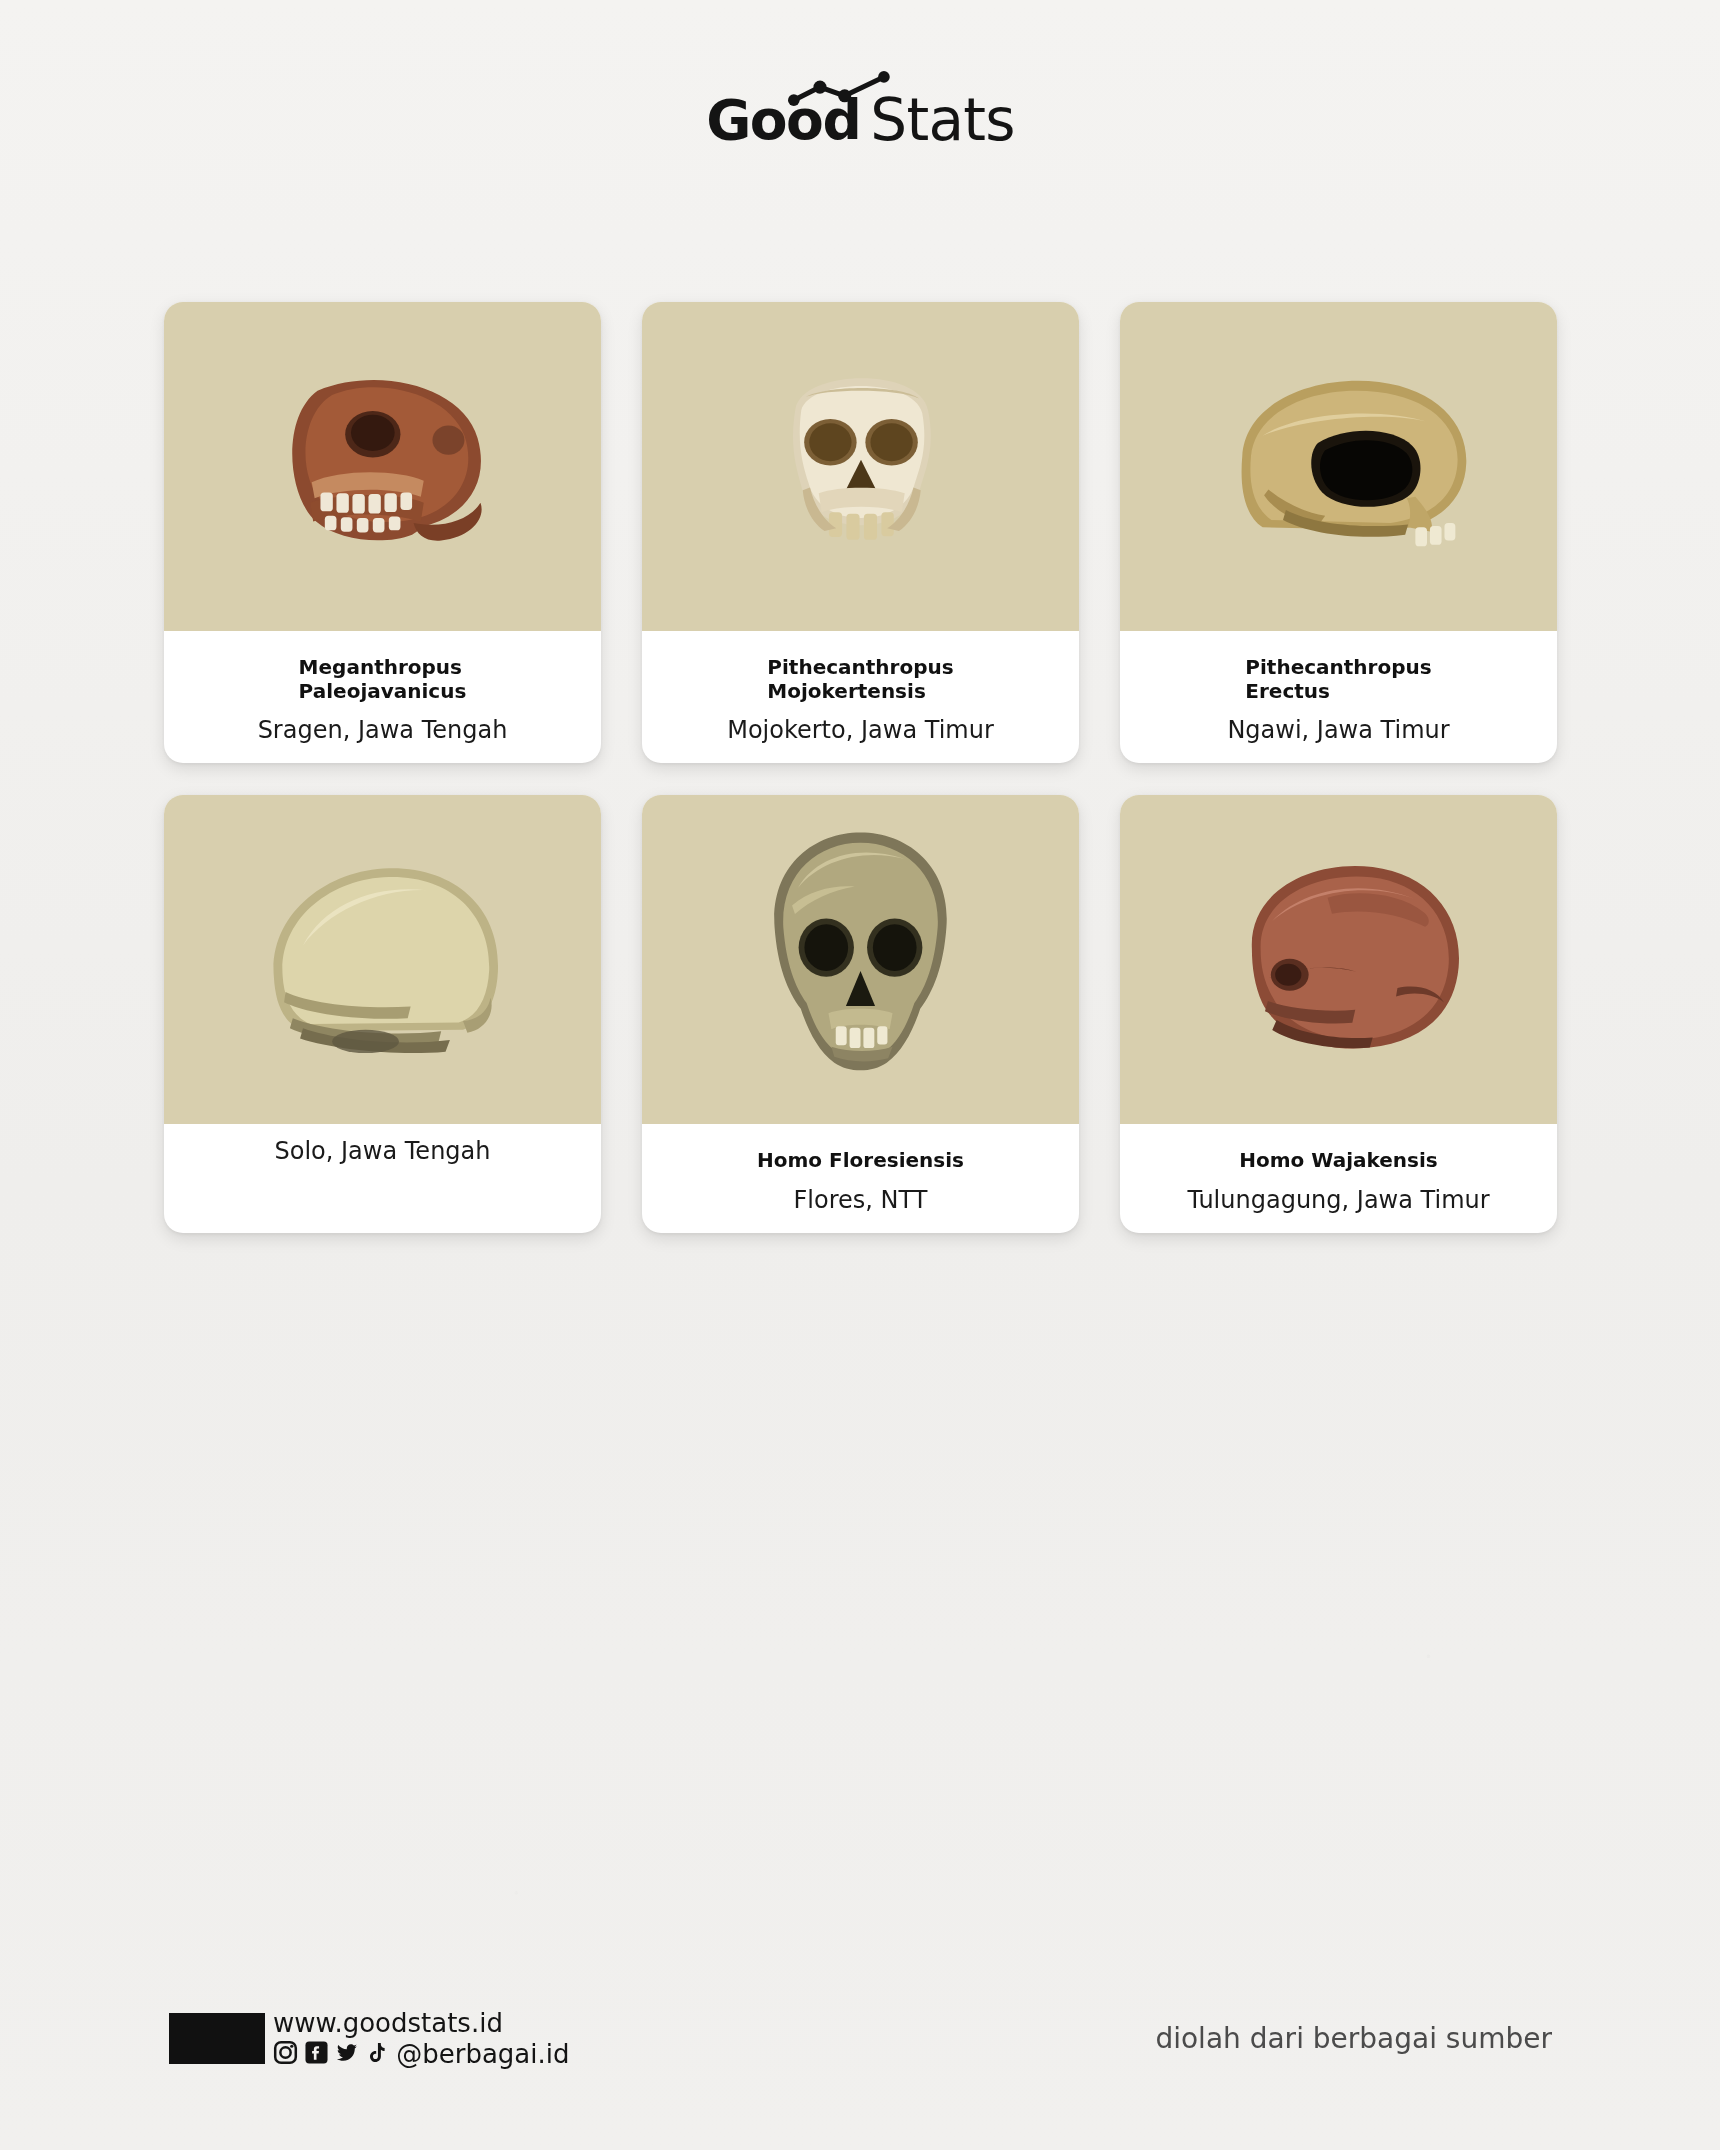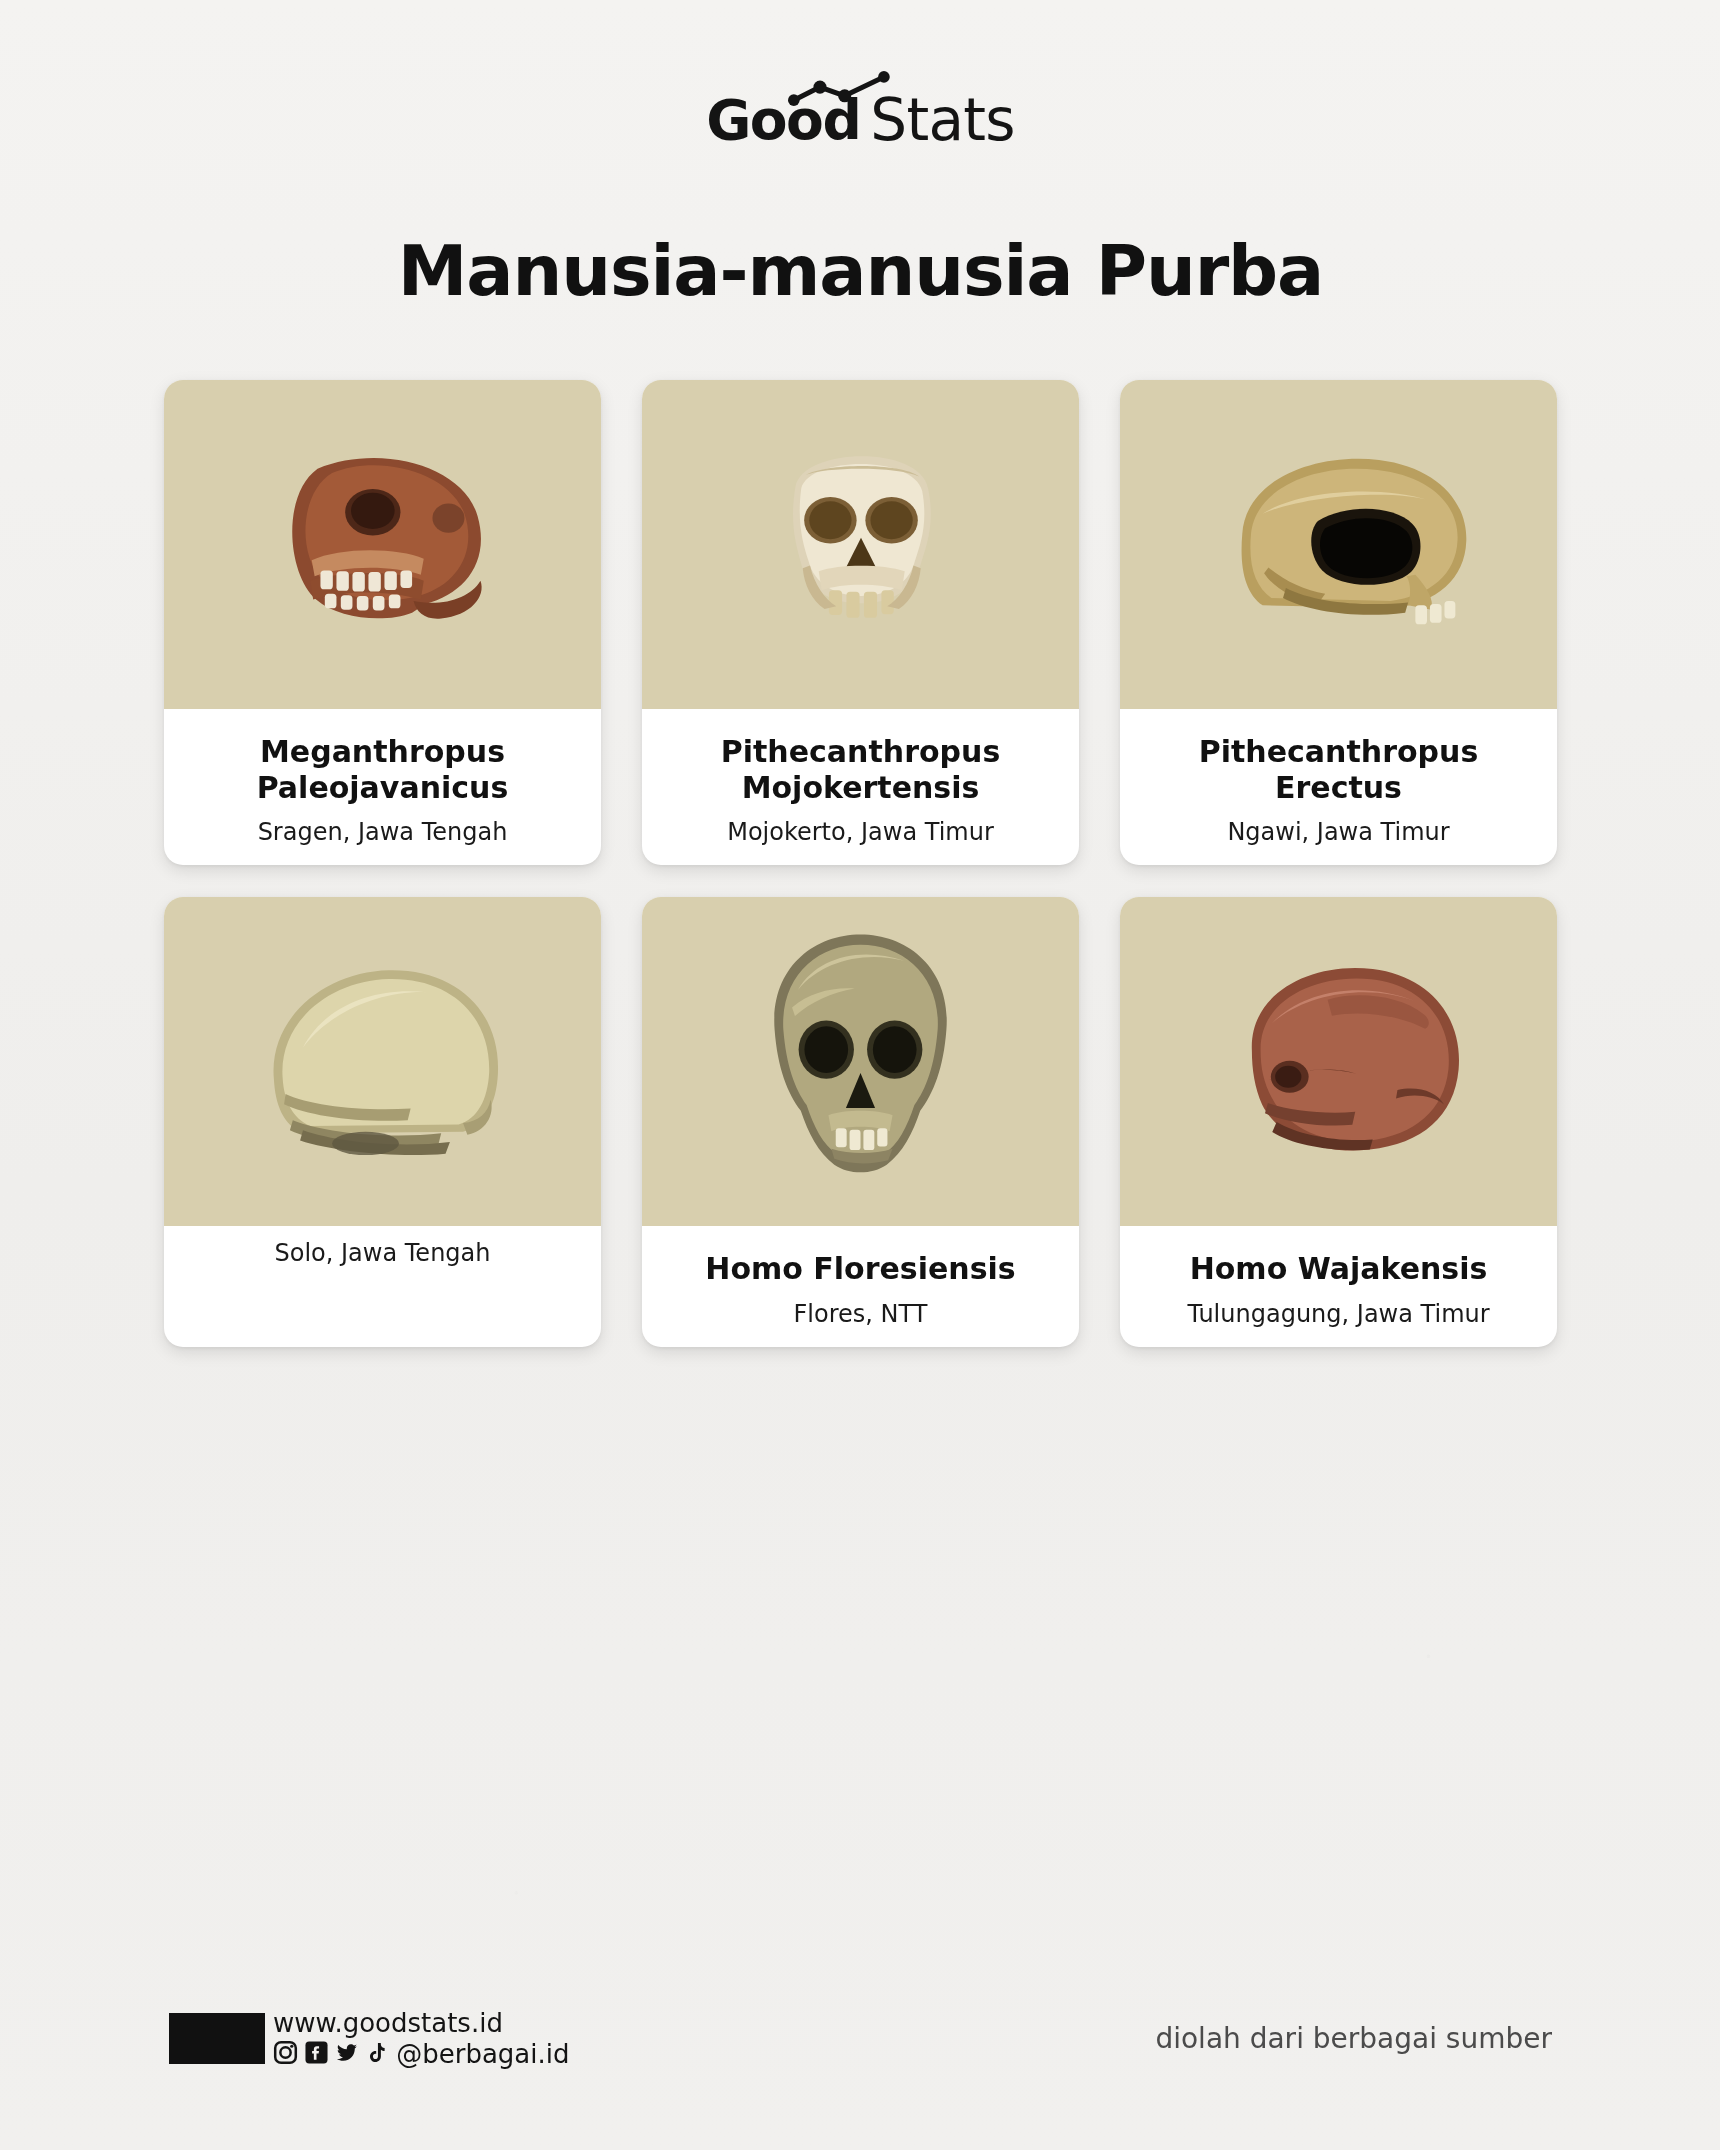--- a/index.html
+++ b/index.html
@@ -109,24 +109,23 @@
     justify-content: center;
     overflow: hidden;
     position: relative;
   }
   .card-photo svg { display: block; }
 
   .card-name {
     margin-top: 25px;
     font-family: "DejaVu Sans", sans-serif;
     font-weight: 700;
-    font-size: 30px;
+    font-size: 20px;
     line-height: 1.18;
     color: #111111;
-    text-align: center;
     padding: 0 19px;
   }
   .card-loc {
     margin-top: 13px;
     font-family: "DejaVu Sans", sans-serif;
     font-weight: 400;
     font-size: 24px;
     color: #1a1a1a;
     text-align: center;
     padding: 0 14.6px;
@@ -199,21 +198,20 @@
           <circle cx="8" cy="40" r="8" fill="#141414"></circle>
           <circle cx="44" cy="22" r="9" fill="#141414"></circle>
           <circle cx="78" cy="34" r="9" fill="#141414"></circle>
           <circle cx="132" cy="8" r="8" fill="#141414"></circle>
         </svg>
       </span>
     </div>
   </div>
 
   <div class="title-wrap">
-    <div class="title-line">Manusia-manusia Purba</div>
   </div>
 
   <div class="grid">
 
     <div class="card">
       <div class="card-photo">
         <svg width="306" height="240" viewBox="0 0 420 330">
           <g>
             <path d="M120 60 C205 25 320 55 340 125 C358 188 322 232 268 246 L250 258 C215 272 150 268 118 240 C78 205 70 96 120 60 Z" fill="#8c4a2f"></path>
             <path d="M140 66 C200 40 300 62 322 122 C340 176 310 220 262 234 C214 248 152 240 126 212 C92 176 96 92 140 66 Z" fill="#a35a38"></path>

